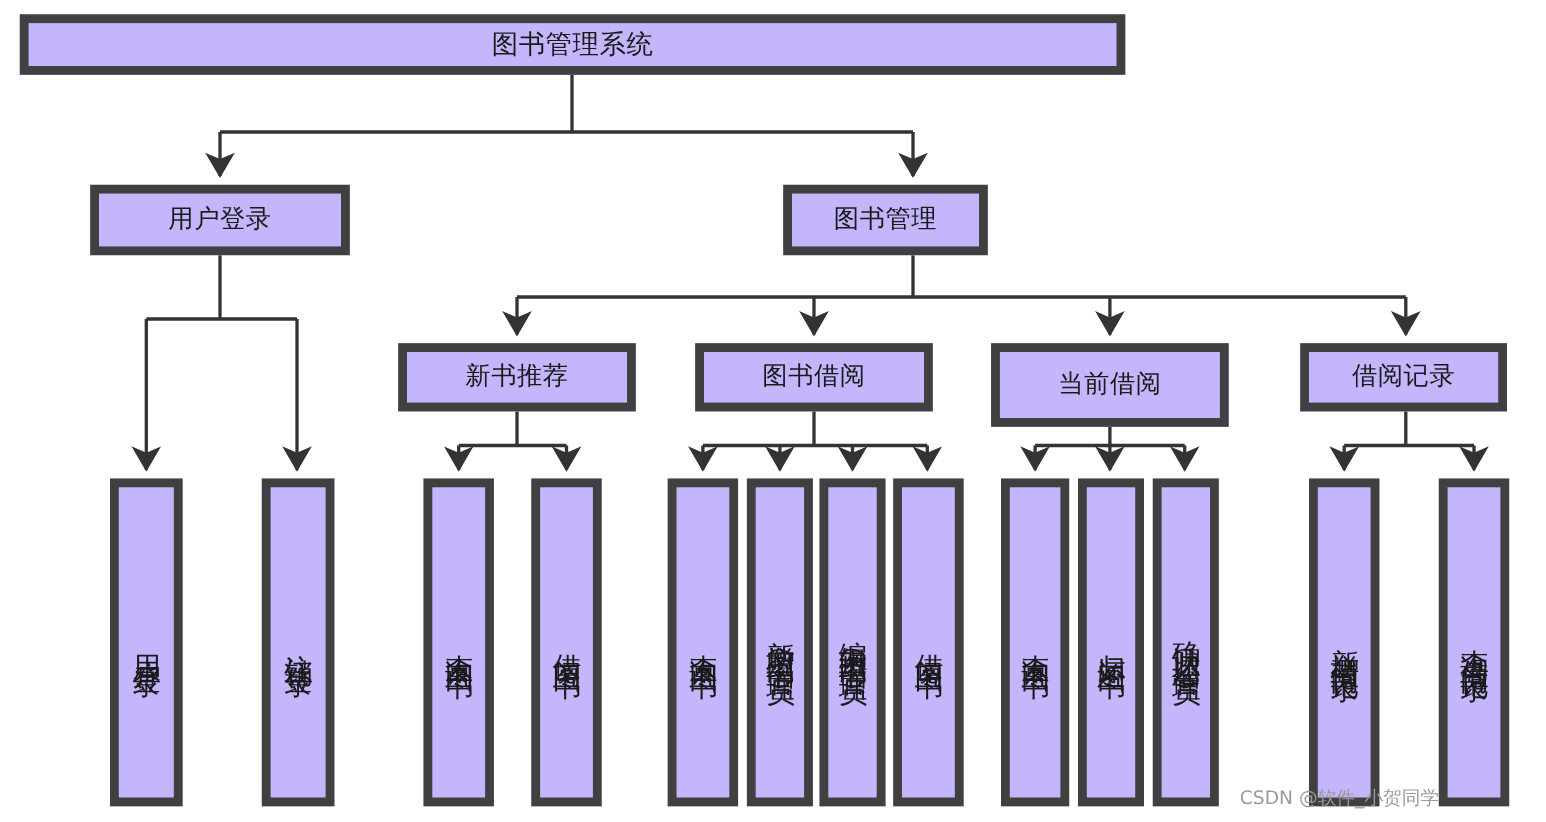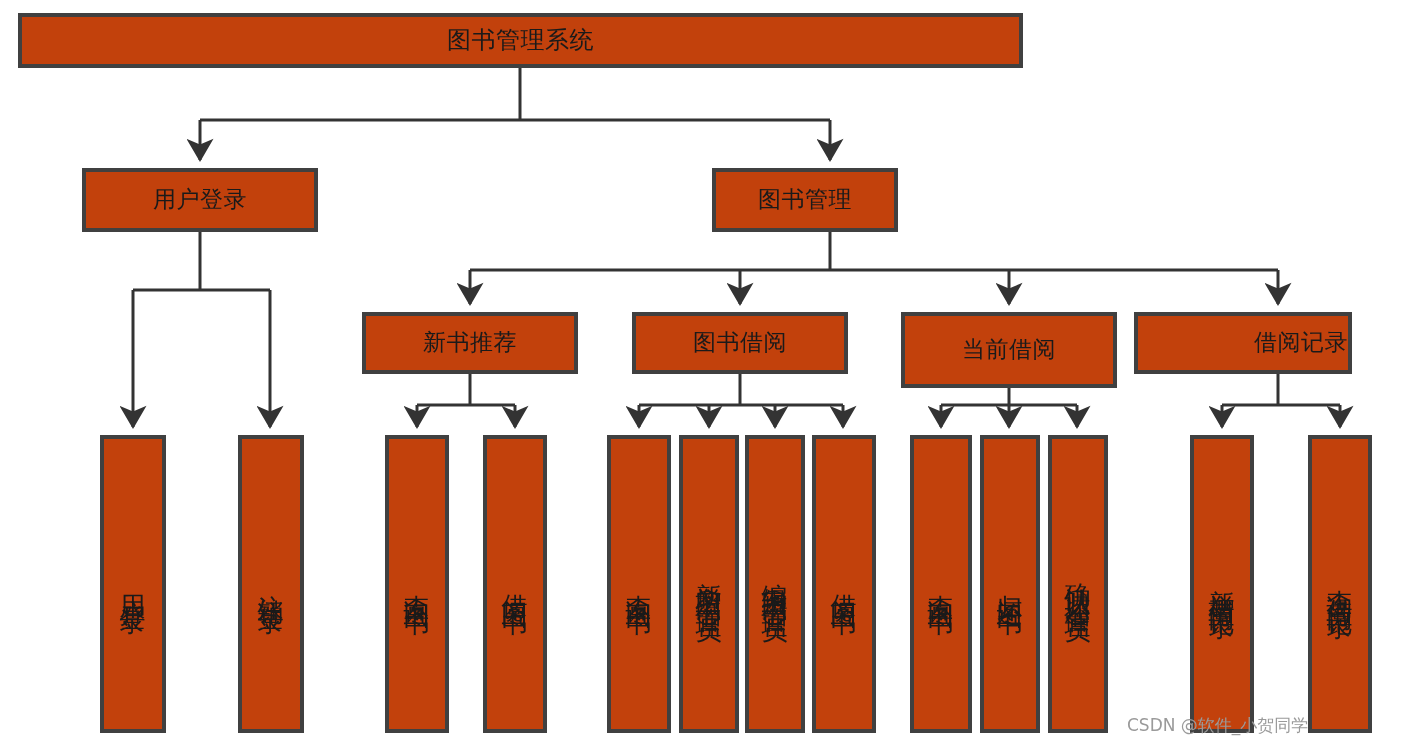--- a/index.html
+++ b/index.html
@@ -23,22 +23,22 @@
   svg.canvas {
     position: absolute;
     left: 0;
     top: 0;
     width: 1405px;
     height: 747px;
   }
   .node-box {
     position: absolute;
     box-sizing: border-box;
-    border: 4px solid #404040;
-    background: #c2410c;
+    border: 8px solid #404040;
+    background: #c4b5fd;
     display: flex;
     align-items: center;
     justify-content: center;
   }
   .node-label {
     color: #1a1a1a;
     text-align: center;
     line-height: 1.12;
     white-space: pre;
     letter-spacing: 0.5px;
@@ -150,21 +150,21 @@
 
   <div class="node-box node-h" style="left:632px; top:312px; width:216px; height:62px;">
     <span class="node-label">图书借阅</span>
   </div>
   <div class="node-box node-h" style="left:362px; top:312px; width:216px; height:62px;">
     <span class="node-label">新书推荐</span>
   </div>
   <div class="node-box node-h" style="left:901px; top:312px; width:216px; height:76px;">
     <span class="node-label">当前借阅</span>
   </div>
-  <div class="node-box node-h" style="left:1134px; top:312px; width:218px; height:62px;justify-content:flex-end;">
+  <div class="node-box node-h" style="left:1182px; top:312px; width:188px; height:62px;">
     <span class="node-label">借阅记录</span>
   </div>
 
   <div class="node-box node-v" style="left:100px; top:435px; width:66px; height:298px;">
     <span class="node-label">用户登录</span>
   </div>
   <div class="node-box node-v" style="left:238px; top:435px; width:66px; height:298px;">
     <span class="node-label">注销登录</span>
   </div>
 

